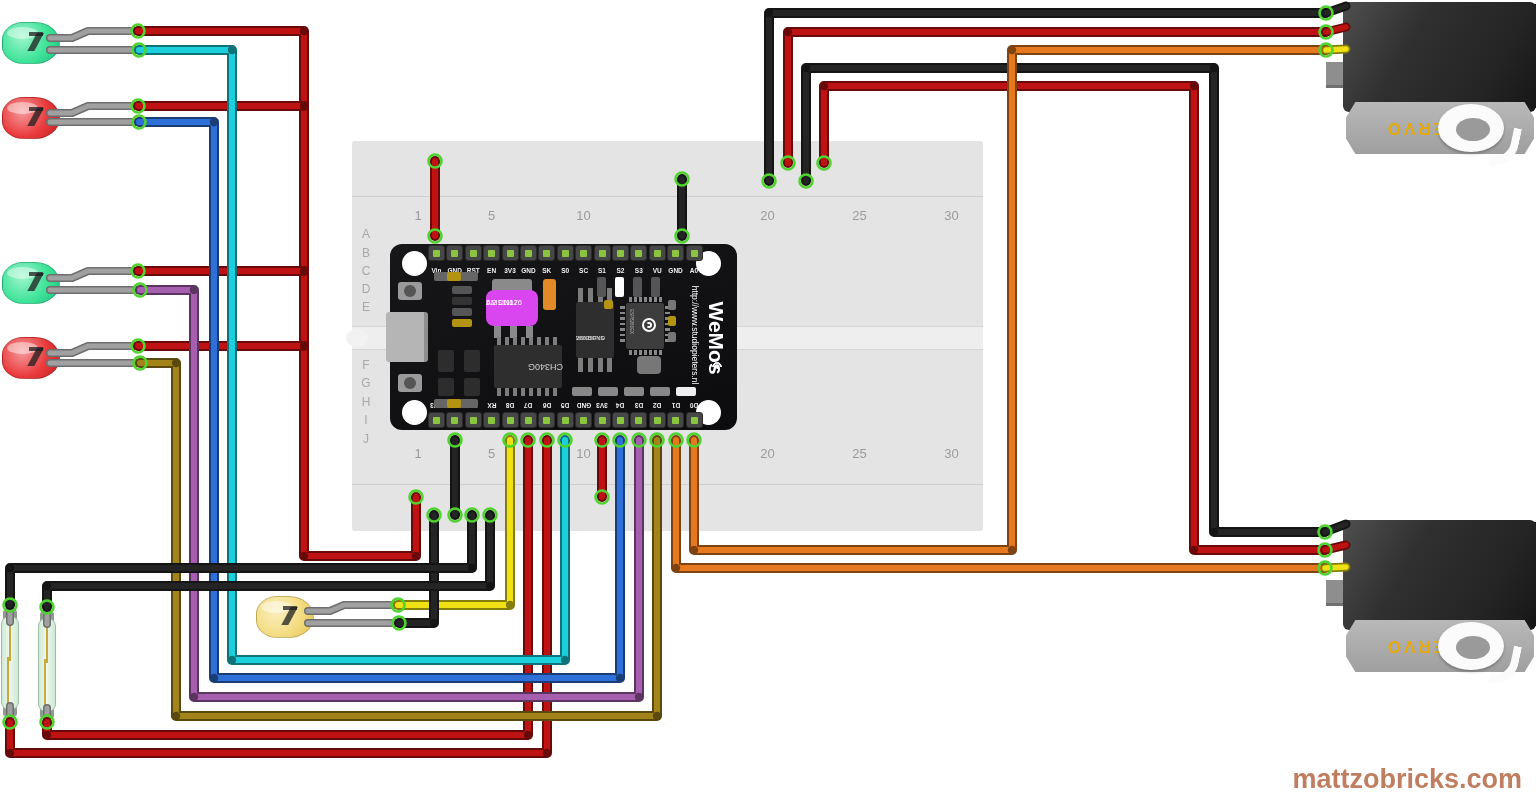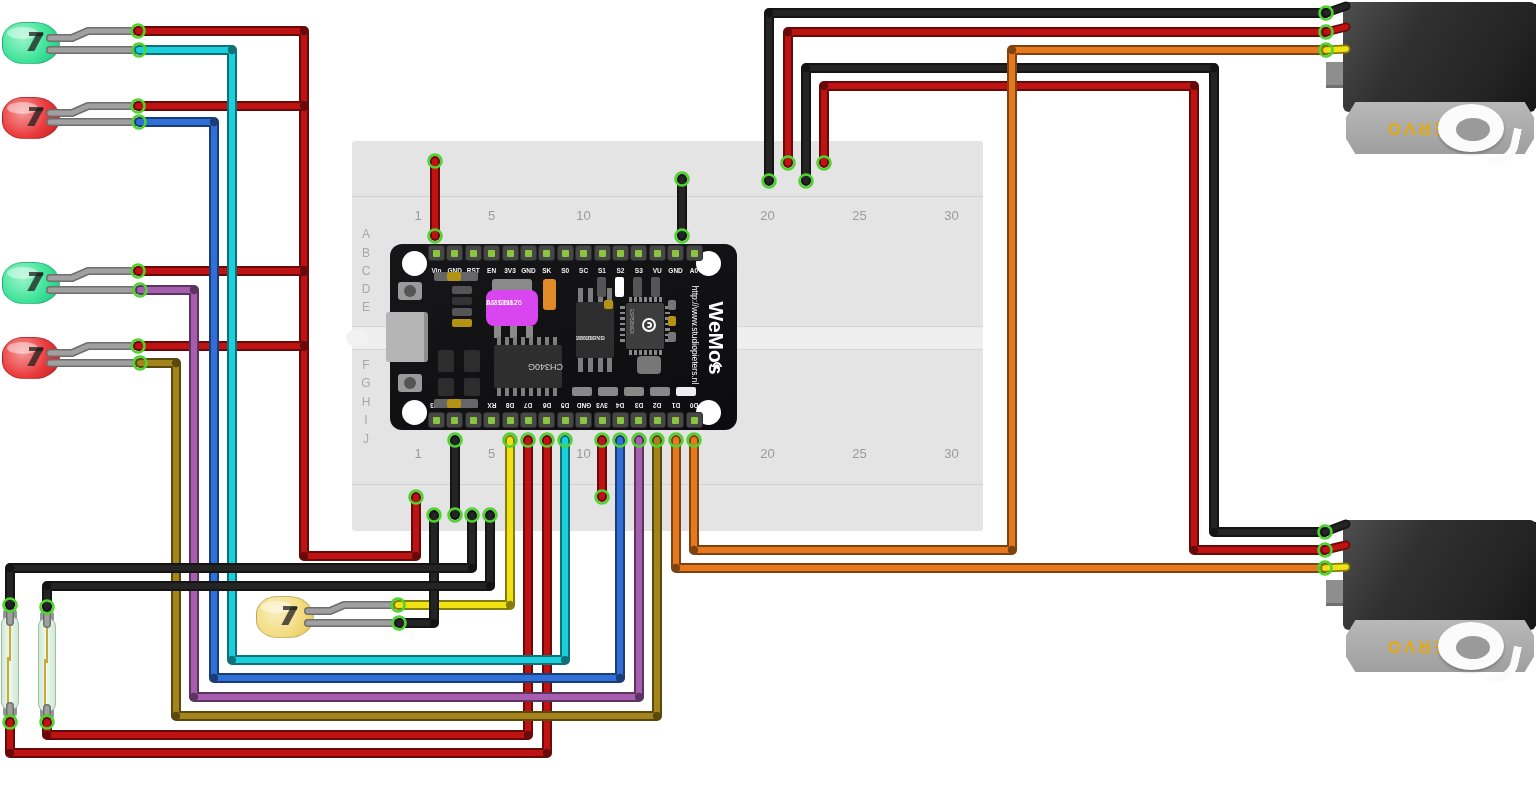--- a/index.html
+++ b/index.html
@@ -951,13 +951,14 @@
         <circle cx="1326" cy="13" r="6.5" fill="none" stroke="#4fd32f" stroke-width="2.6"></circle>
         <circle cx="769" cy="181" r="6.5" fill="none" stroke="#4fd32f" stroke-width="2.6"></circle>
         <circle cx="1325" cy="532" r="6.5" fill="none" stroke="#4fd32f" stroke-width="2.6"></circle>
         <circle cx="806" cy="181" r="6.5" fill="none" stroke="#4fd32f" stroke-width="2.6"></circle>
         <circle cx="1325" cy="568" r="6.5" fill="none" stroke="#4fd32f" stroke-width="2.6"></circle>
         <circle cx="676" cy="440" r="6.5" fill="none" stroke="#4fd32f" stroke-width="2.6"></circle>
         <circle cx="1326" cy="50" r="6.5" fill="none" stroke="#4fd32f" stroke-width="2.6"></circle>
         <circle cx="694" cy="440" r="6.5" fill="none" stroke="#4fd32f" stroke-width="2.6"></circle>
       </g>
     </svg>
+  <div class="watermark" style="right:14px;top:764px;">mattzobricks.com</div>
 </div>
 
 </body></html>

